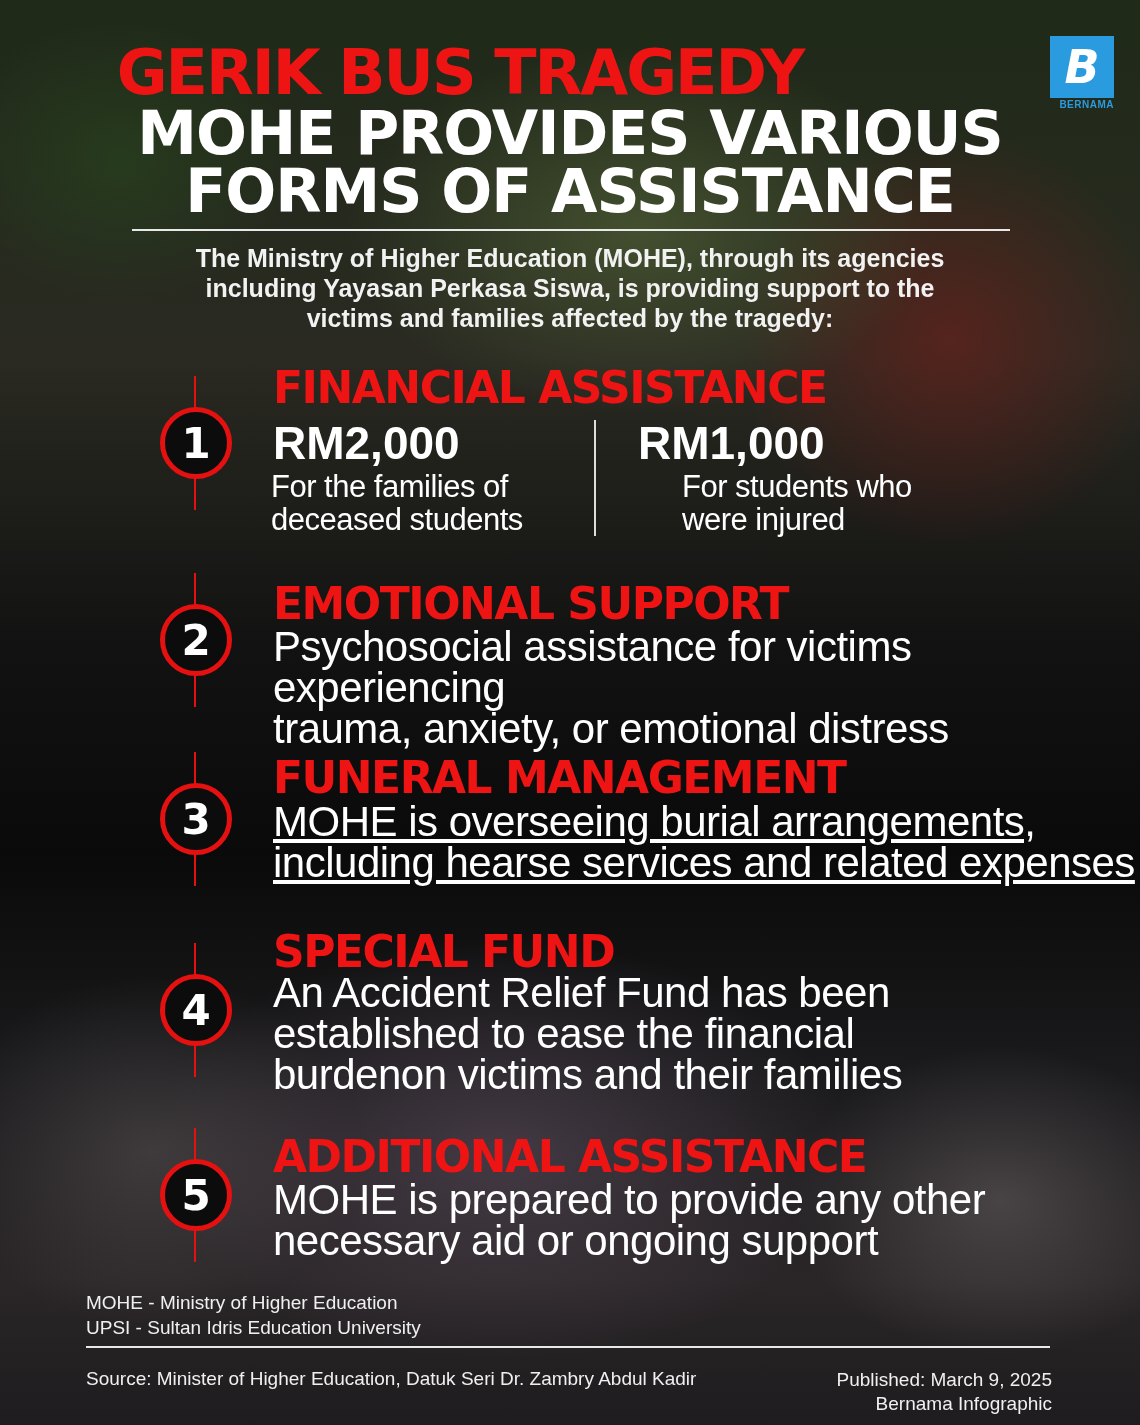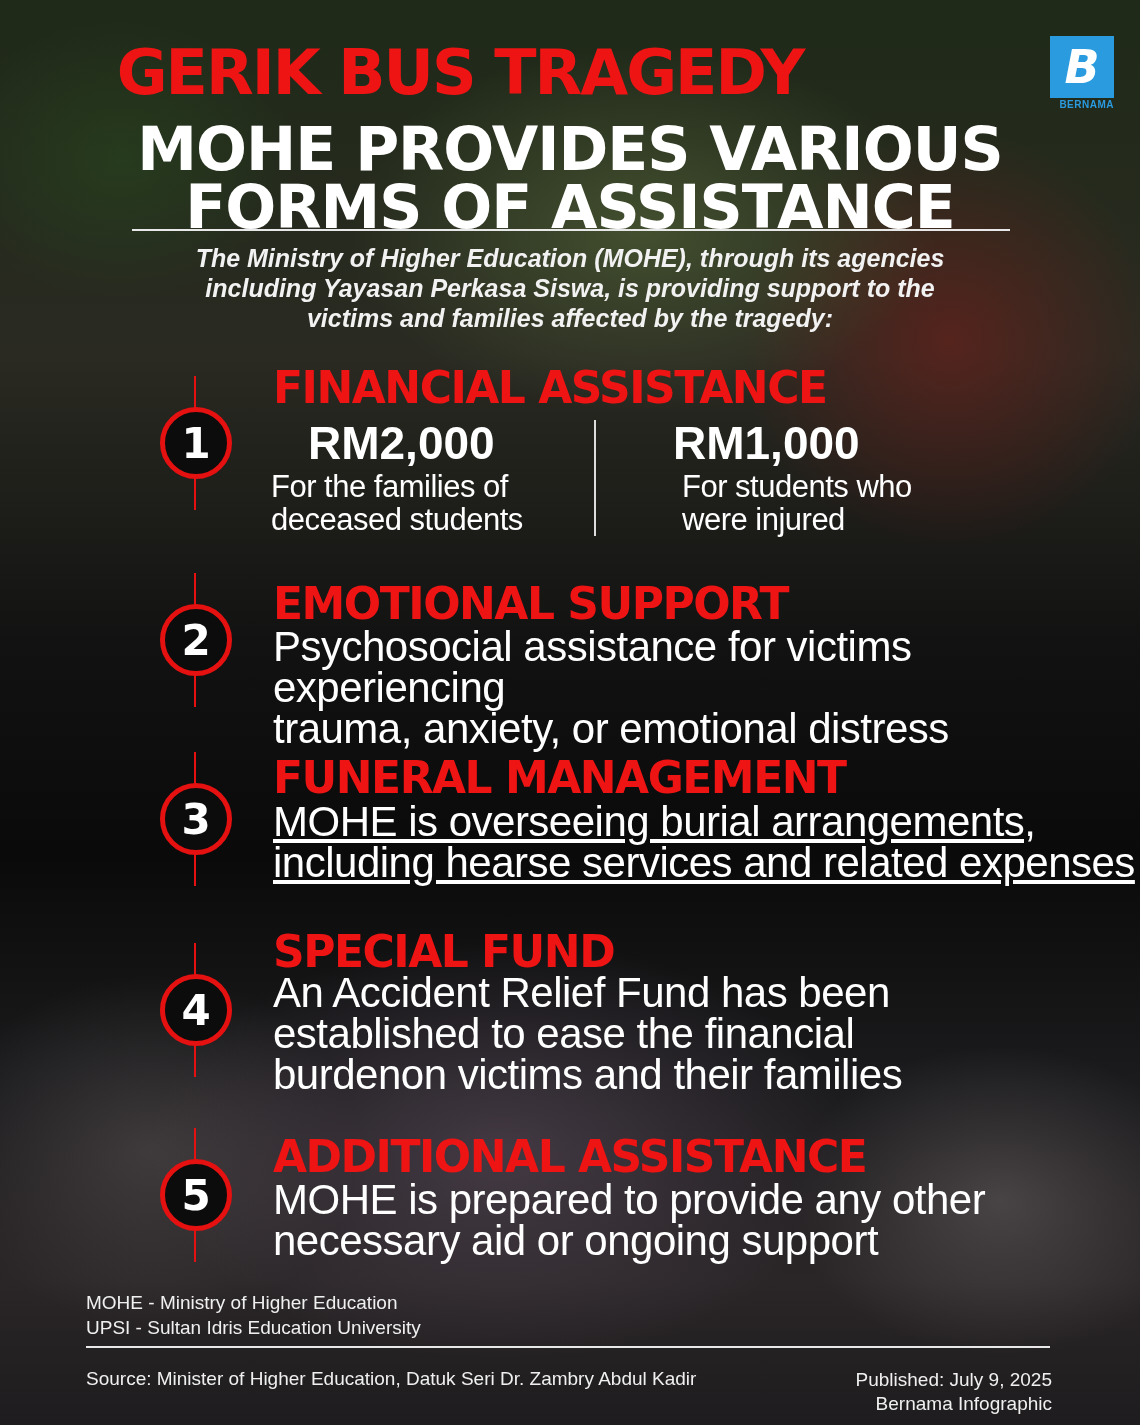--- a/index.html
+++ b/index.html
@@ -12,28 +12,28 @@
       radial-gradient(ellipse 250px 200px at 120px 160px, rgba(40,70,30,0.6), transparent 70%),
       radial-gradient(ellipse 500px 300px at 500px 1150px, rgba(110,90,110,0.45), transparent 70%),
       radial-gradient(ellipse 300px 250px at 150px 1150px, rgba(120,110,110,0.35), transparent 70%),
       radial-gradient(ellipse 300px 220px at 1000px 1200px, rgba(140,130,130,0.35), transparent 70%),
       linear-gradient(180deg, #1f2a18 0%, #2a2a22 25%, #121212 45%, #0a0a0a 60%, #1a1a1c 75%, #2a2628 90%, #1e1c1e 100%);
   }
   .logo { position:absolute; left:1050px; top:36px; width:64px; height:62px; background:#2b9be0; display:flex; align-items:center; justify-content:center; }
   .logo-mark { font-family:"DejaVu Sans", sans-serif; font-weight:bold; font-size:46px; color:#fff; font-style:italic; line-height:1; }
   .logo-text { position:absolute; left:1050px; top:99px; width:64px; text-align:right; font-size:10px; font-weight:bold; color:#2b9be0; letter-spacing:0.5px; }
   .title-red { position:absolute; left:0; top:42px; width:920px; text-align:center; font-family:"DejaVu Sans", sans-serif; font-weight:bold; font-size:62px; color:#ef1414; letter-spacing:-2px; line-height:1; }
-  .title-white { position:absolute; left:0; top:104px; width:1140px; text-align:center; font-family:"DejaVu Sans", sans-serif; font-weight:bold; font-size:60px; color:#fff; letter-spacing:-1px; line-height:58px;margin-top:16px; }
+  .title-white { position:absolute; left:0; top:104px; width:1140px; text-align:center; font-family:"DejaVu Sans", sans-serif; font-weight:bold; font-size:60px; color:#fff; letter-spacing:-1px; line-height:58px; }
   .rule { position:absolute; height:2px; background:#e8e8e8; }
-  .intro { position:absolute; left:100px; top:243px; width:940px; text-align:center; font-weight:bold; font-size:25px; line-height:30px; color:#f2f2f2;font-style:italic; }
+  .intro { position:absolute; left:100px; top:243px; width:940px; text-align:center; font-weight:bold; font-size:25px; line-height:30px; color:#f2f2f2; }
   .stem { position:absolute; left:194px; width:2px; background:#e51010; }
   .circle { position:absolute; left:160px; width:72px; height:72px; border:5px solid #e51010; border-radius:50%; background:#0c0c0c; display:flex; align-items:center; justify-content:center; font-family:"DejaVu Sans", sans-serif; font-weight:bold; font-size:42px; color:#fff; }
   .h { position:absolute; left:273px; font-family:"DejaVu Sans", sans-serif; font-weight:bold; font-size:44px; color:#ef1414; letter-spacing:-1.5px; line-height:1; white-space:nowrap; }
   .desc { position:absolute; left:273px; font-size:42px; line-height:41px; color:#fff; letter-spacing:-0.5px; }
-  .amount { position:absolute; font-weight:bold; font-size:46px; line-height:1; color:#fff;margin-left:35px; }
+  .amount { position:absolute; font-weight:bold; font-size:46px; line-height:1; color:#fff; }
   .amount-desc { position:absolute; font-size:31px; line-height:33px; color:#fff; letter-spacing:-0.5px; }
   .divider-v { position:absolute; left:594px; top:420px; width:2px; height:116px; background:#ddd; }
   .abbr { position:absolute; left:86px; top:1290px; font-size:19px; line-height:25px; color:#f0f0f0; }
   .src { position:absolute; left:86px; top:1368px; font-size:19px; color:#f0f0f0; }
   .pub { position:absolute; right:88px; top:1368px; font-size:19px; line-height:24px; color:#f0f0f0; text-align:right; }
 </style>
 </head>
 <body>
 
 <div class="page">
@@ -117,17 +117,17 @@
 
   <div class="abbr">
     <div>MOHE - Ministry of Higher Education</div>
     <div>UPSI - Sultan Idris Education University</div>
   </div>
 
   <div class="rule" style="left:86px; top:1346px; width:964px;"></div>
 
   <div class="src">Source: Minister of Higher Education, Datuk Seri Dr. Zambry Abdul Kadir</div>
   <div class="pub">
-    <div>Published: July 9, 2025</div>
+    <div>Published: March 9, 2025</div>
     <div>Bernama Infographic</div>
   </div>
 
 </div>
 
 </body></html>

